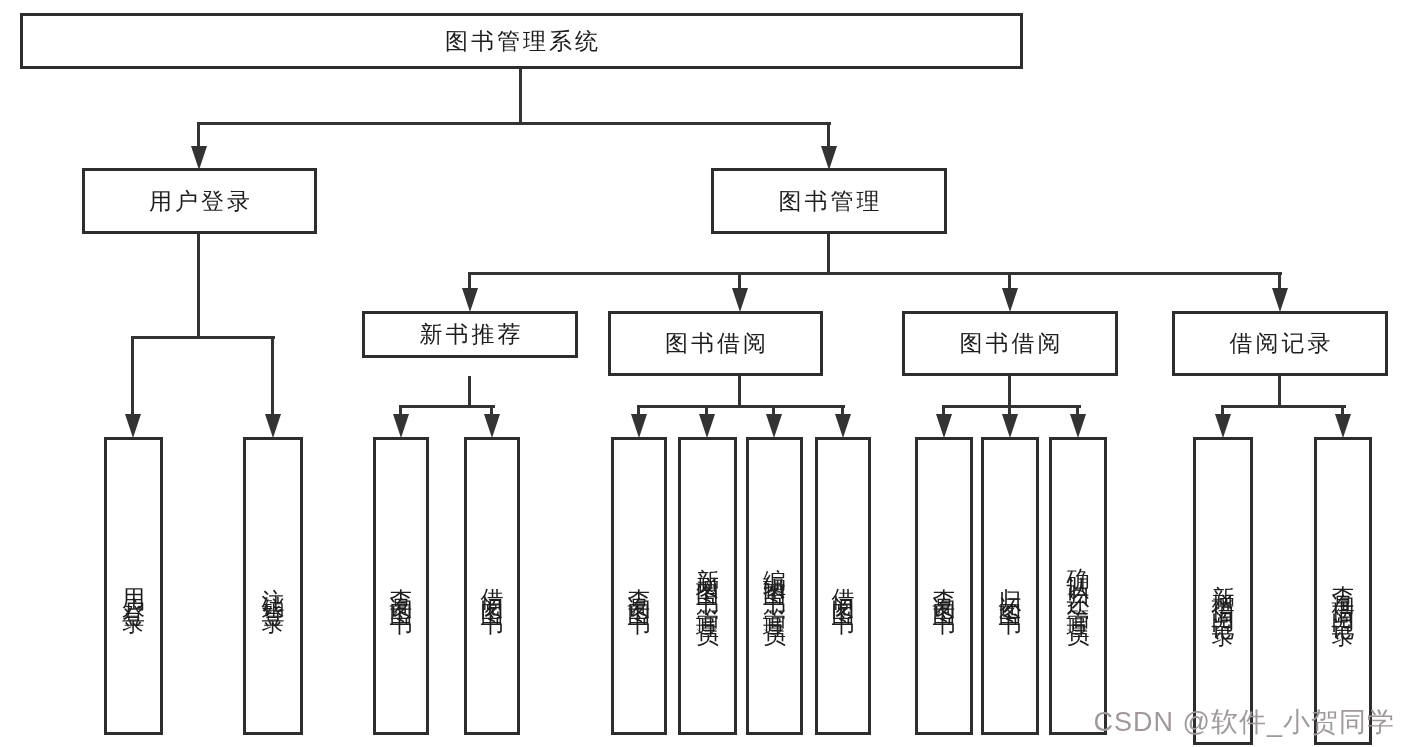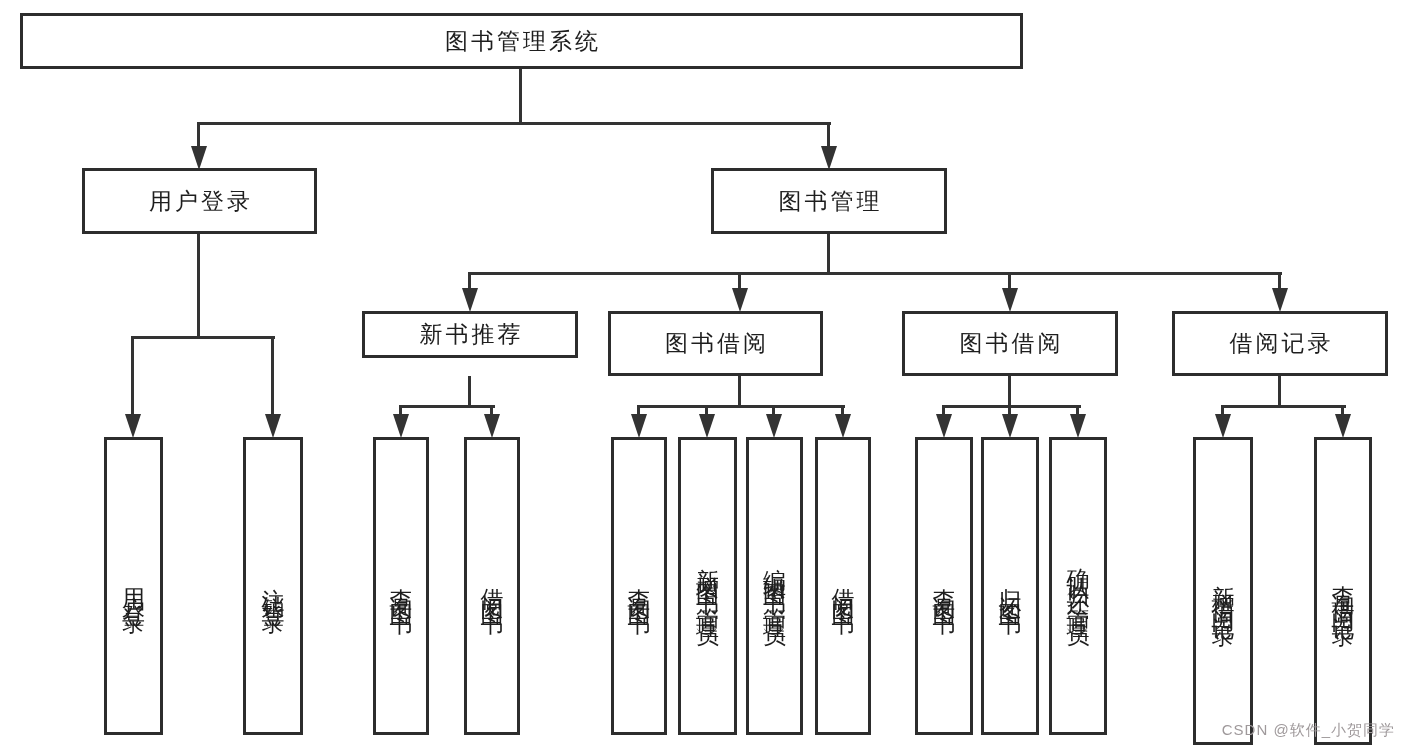--- a/index.html
+++ b/index.html
@@ -19,21 +19,21 @@
     display:flex;align-items:center;justify-content:center;line-height:1;
   }
   .leaf.tall{height:308px;}
   
   .v{position:absolute;width:3px;background:#333333;z-index:1;}
   .h{position:absolute;height:3px;background:#333333;z-index:1;}
   .a{position:absolute;width:0;height:0;border-left:8px solid transparent;
      border-right:8px solid transparent;border-top:24px solid #333333;z-index:1;}
   
   .watermark{
-    position:absolute;right:10px;bottom:7px;font-size:15px;letter-spacing:1px;
+    position:absolute;right:10px;bottom:7px;font-size:27px;letter-spacing:1px;
     color:#9f999b;z-index:5;white-space:nowrap;
   }
 </style>
 </head>
 <body>
 
 <div class="canvas">
 
   <div class="v" style="left:519px;top:68px;height:57px;"></div>
   <div class="h" style="left:197px;top:122px;width:634px;"></div>

